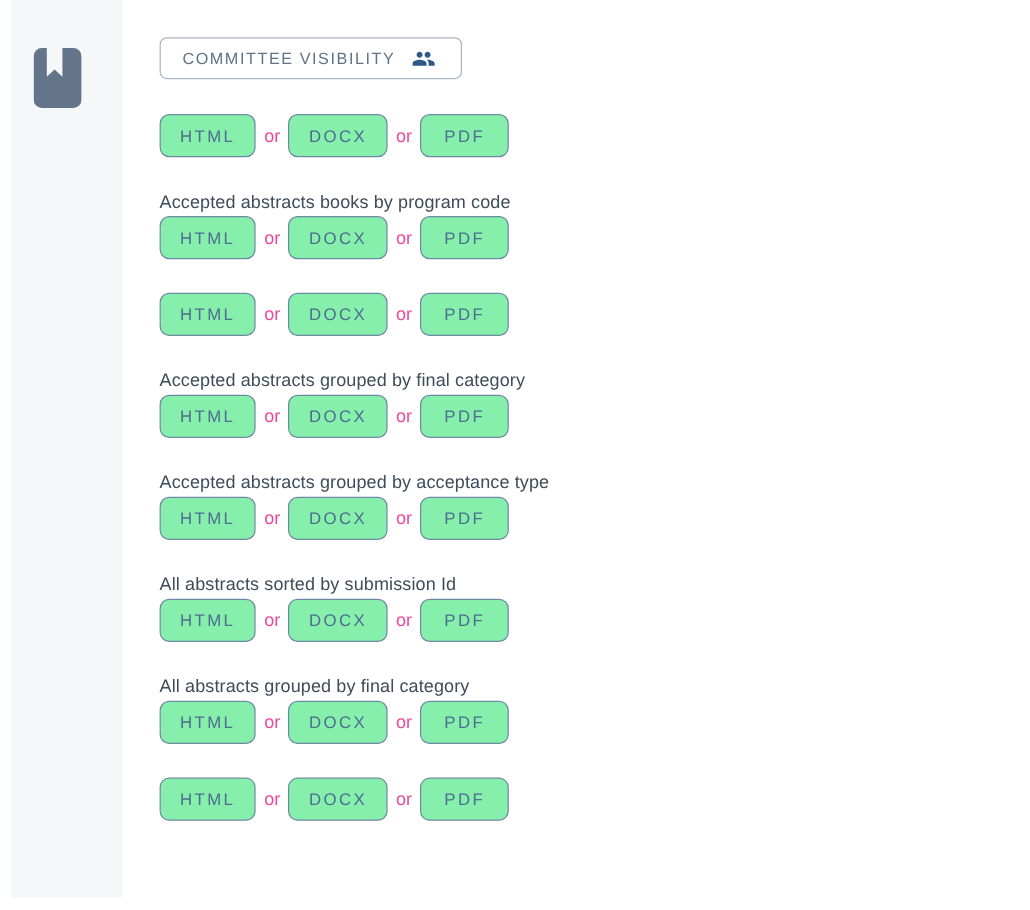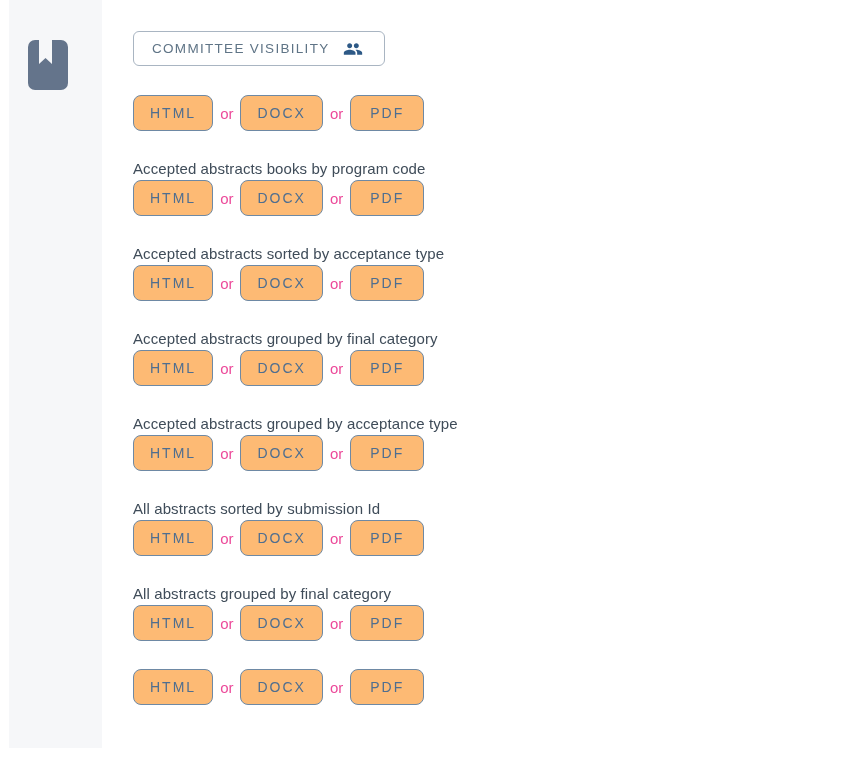--- a/index.html
+++ b/index.html
@@ -30,21 +30,21 @@
   }
   .cv-icon{display:flex;align-items:center;}
   .rows{margin-top:29px;}
   .row{margin-bottom:28px;}
   .row-label{
     font-size:15px;line-height:20px;color:#3f4c59;margin-bottom:1px;letter-spacing:.1px;
   }
   .btn-line{display:flex;align-items:center;}
   .fmt-btn{
     height:36px;min-width:74px;padding:0 16px;box-sizing:border-box;
-    border:1.5px solid #6e89a4;border-radius:8px;background:#fdba74;
+    border:1.5px solid #6e89a4;border-radius:8px;background:#86efac;
     color:#4e6e90;font-size:14px;letter-spacing:2px;
     font-family:"Liberation Sans",sans-serif;cursor:pointer;
   }
   .or{font-size:15px;color:#ec4899;margin:0 7px;}
 </style>
 </head>
 <body>
 
 <div class="sidebar">
   <div class="book-icon-wrap">
@@ -85,21 +85,20 @@
     <div class="btn-line">
       <button class="fmt-btn">HTML</button>
       <span class="or">or</span>
       <button class="fmt-btn">DOCX</button>
       <span class="or">or</span>
       <button class="fmt-btn">PDF</button>
     </div>
   </div>
 
   <div class="row">
-    <div class="row-label">Accepted abstracts sorted by acceptance type</div>
     <div class="btn-line">
       <button class="fmt-btn">HTML</button>
       <span class="or">or</span>
       <button class="fmt-btn">DOCX</button>
       <span class="or">or</span>
       <button class="fmt-btn">PDF</button>
     </div>
   </div>
 
   <div class="row">

